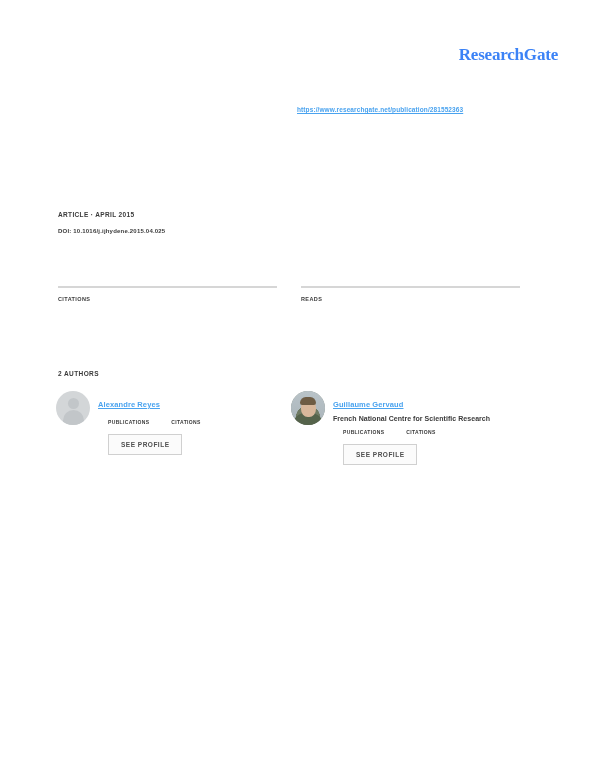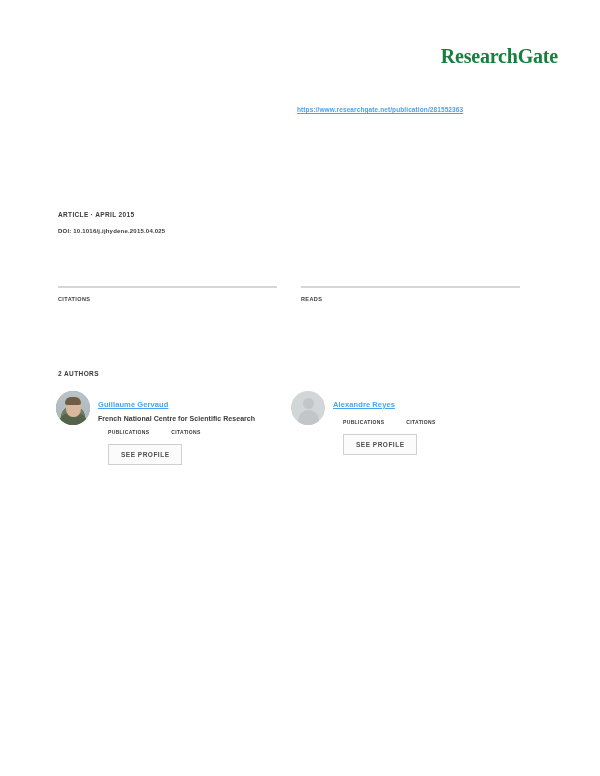--- a/index.html
+++ b/index.html
@@ -23,24 +23,24 @@
     height: 776px;
     background: #ffffff;
   }
 
   
   .brand {
     position: absolute;
     top: 45px;
     right: 42px;
     font-family: "Liberation Serif", serif;
-    font-size: 20px;
+    font-size: 17px;
     font-weight: bold;
     letter-spacing: -0.2px;
-    color: #15803d;
+    color: #3b82f6;
     white-space: nowrap;
   }
 
   
   .pub-url {
     position: absolute;
     top: 106px;
     left: 297px;
     font-size: 6.5px;
     font-weight: bold;
@@ -293,20 +293,41 @@
       <div class="metric-rule"></div>
       <div class="metric-label">READS</div>
       <div class="metric-value"></div>
     </div>
 
   </div>
 
   <div class="authors-heading">2 AUTHORS</div>
 
   <div class="authors">
+
+    <div class="author author-1">
+      <div class="avatar avatar-placeholder">
+        <div class="sil-head"></div>
+        <div class="sil-body"></div>
+      </div>
+      <div class="author-body">
+        <a class="author-name" href="#">Alexandre Reyes</a>
+        <div class="author-stats">
+          <div>
+            <div class="stat-value"></div>
+            <div class="stat-label">PUBLICATIONS</div>
+          </div>
+          <div>
+            <div class="stat-value"></div>
+            <div class="stat-label">CITATIONS</div>
+          </div>
+        </div>
+        <div class="see-profile">SEE PROFILE</div>
+      </div>
+    </div>
 
     <div class="author author-2">
       <div class="avatar avatar-photo">
         <div class="ph-bg"></div>
         <div class="ph-shoulders"></div>
         <div class="ph-face"></div>
         <div class="ph-hair"></div>
       </div>
       <div class="author-body">
         <a class="author-name" href="#">Guillaume Gervaud</a>
@@ -318,36 +339,15 @@
           </div>
           <div>
             <div class="stat-value"></div>
             <div class="stat-label">CITATIONS</div>
           </div>
         </div>
         <div class="see-profile">SEE PROFILE</div>
       </div>
     </div>
 
-    <div class="author author-1">
-      <div class="avatar avatar-placeholder">
-        <div class="sil-head"></div>
-        <div class="sil-body"></div>
-      </div>
-      <div class="author-body">
-        <a class="author-name" href="#">Alexandre Reyes</a>
-        <div class="author-stats">
-          <div>
-            <div class="stat-value"></div>
-            <div class="stat-label">PUBLICATIONS</div>
-          </div>
-          <div>
-            <div class="stat-value"></div>
-            <div class="stat-label">CITATIONS</div>
-          </div>
-        </div>
-        <div class="see-profile">SEE PROFILE</div>
-      </div>
-    </div>
-
   </div>
 
 </div>
 
 </body></html>

